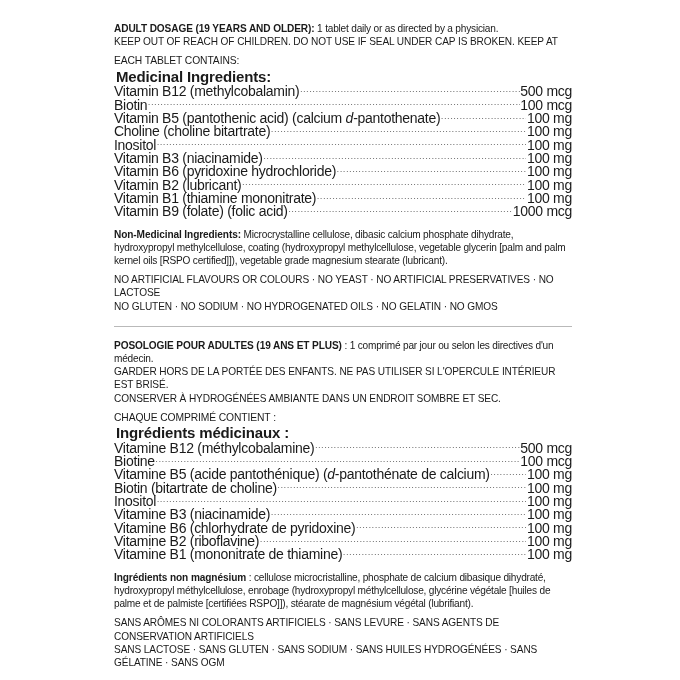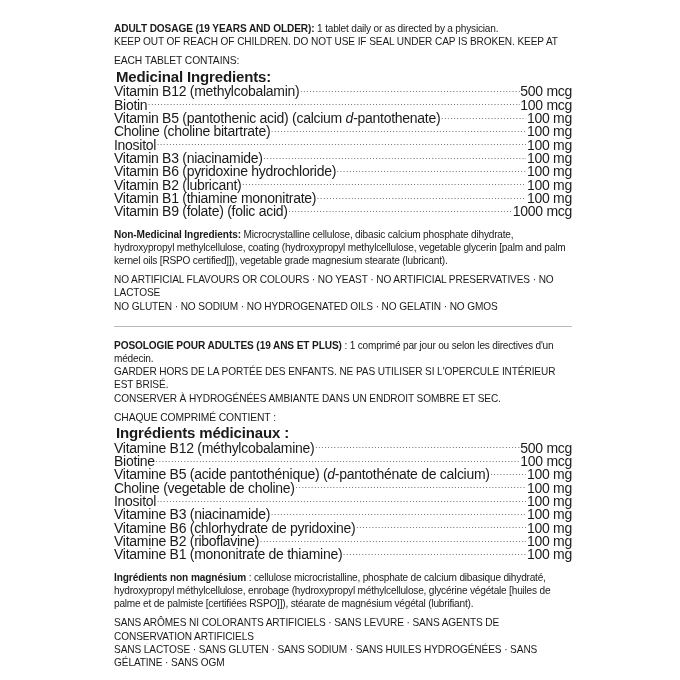--- a/index.html
+++ b/index.html
@@ -215,21 +215,21 @@
         <span class="ing-name"><span>Biotine </span><span class="ital"></span><span></span></span>
         <span class="ing-dots"></span>
         <span class="ing-amount">100 mcg</span>
       </li>
       <li class="ing-row">
         <span class="ing-name"><span>Vitamine B5 (acide pantothénique) (</span><span class="ital">d</span><span>-pantothénate de calcium) </span></span>
         <span class="ing-dots"></span>
         <span class="ing-amount">100 mg</span>
       </li>
       <li class="ing-row">
-        <span class="ing-name"><span>Choline (vegetable de choline)</span><span class="ital"></span><span></span></span>
+        <span class="ing-name"><span>Biotin (bitartrate de choline)</span><span class="ital"></span><span></span></span>
         <span class="ing-dots"></span>
         <span class="ing-amount">100 mg</span>
       </li>
       <li class="ing-row">
         <span class="ing-name"><span>Inositol</span><span class="ital"></span><span></span></span>
         <span class="ing-dots"></span>
         <span class="ing-amount">100 mg</span>
       </li>
       <li class="ing-row">
         <span class="ing-name"><span>Vitamine B3 (niacinamide) </span><span class="ital"></span><span></span></span>

